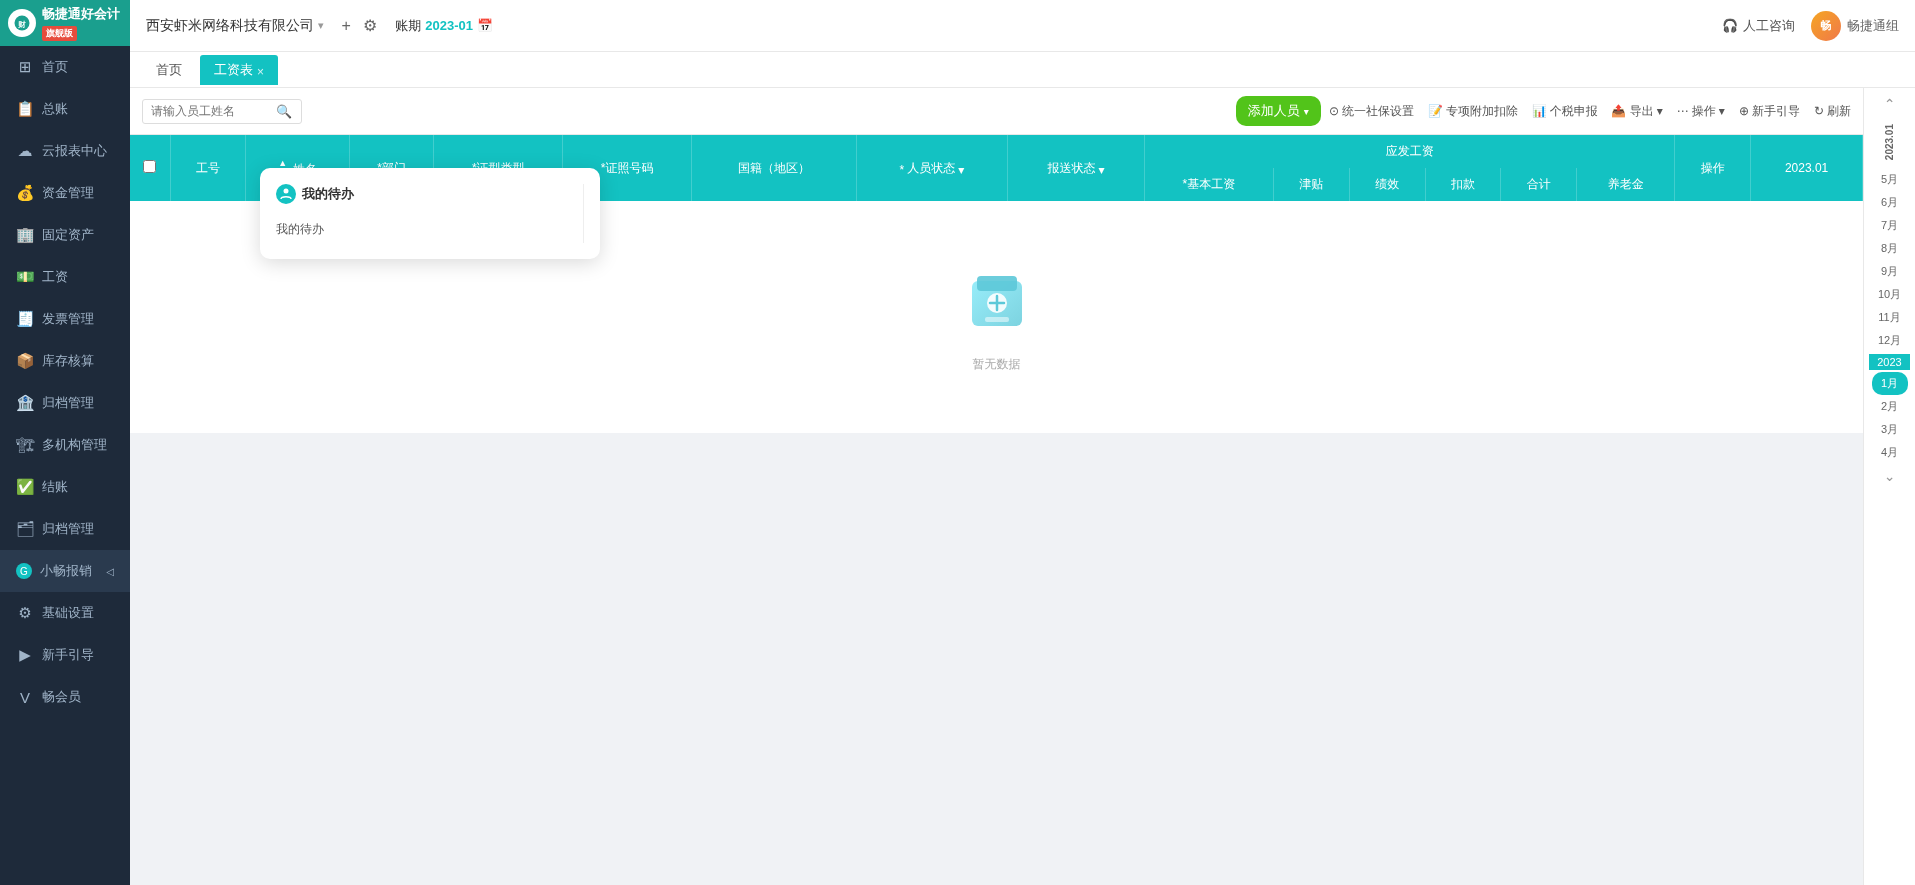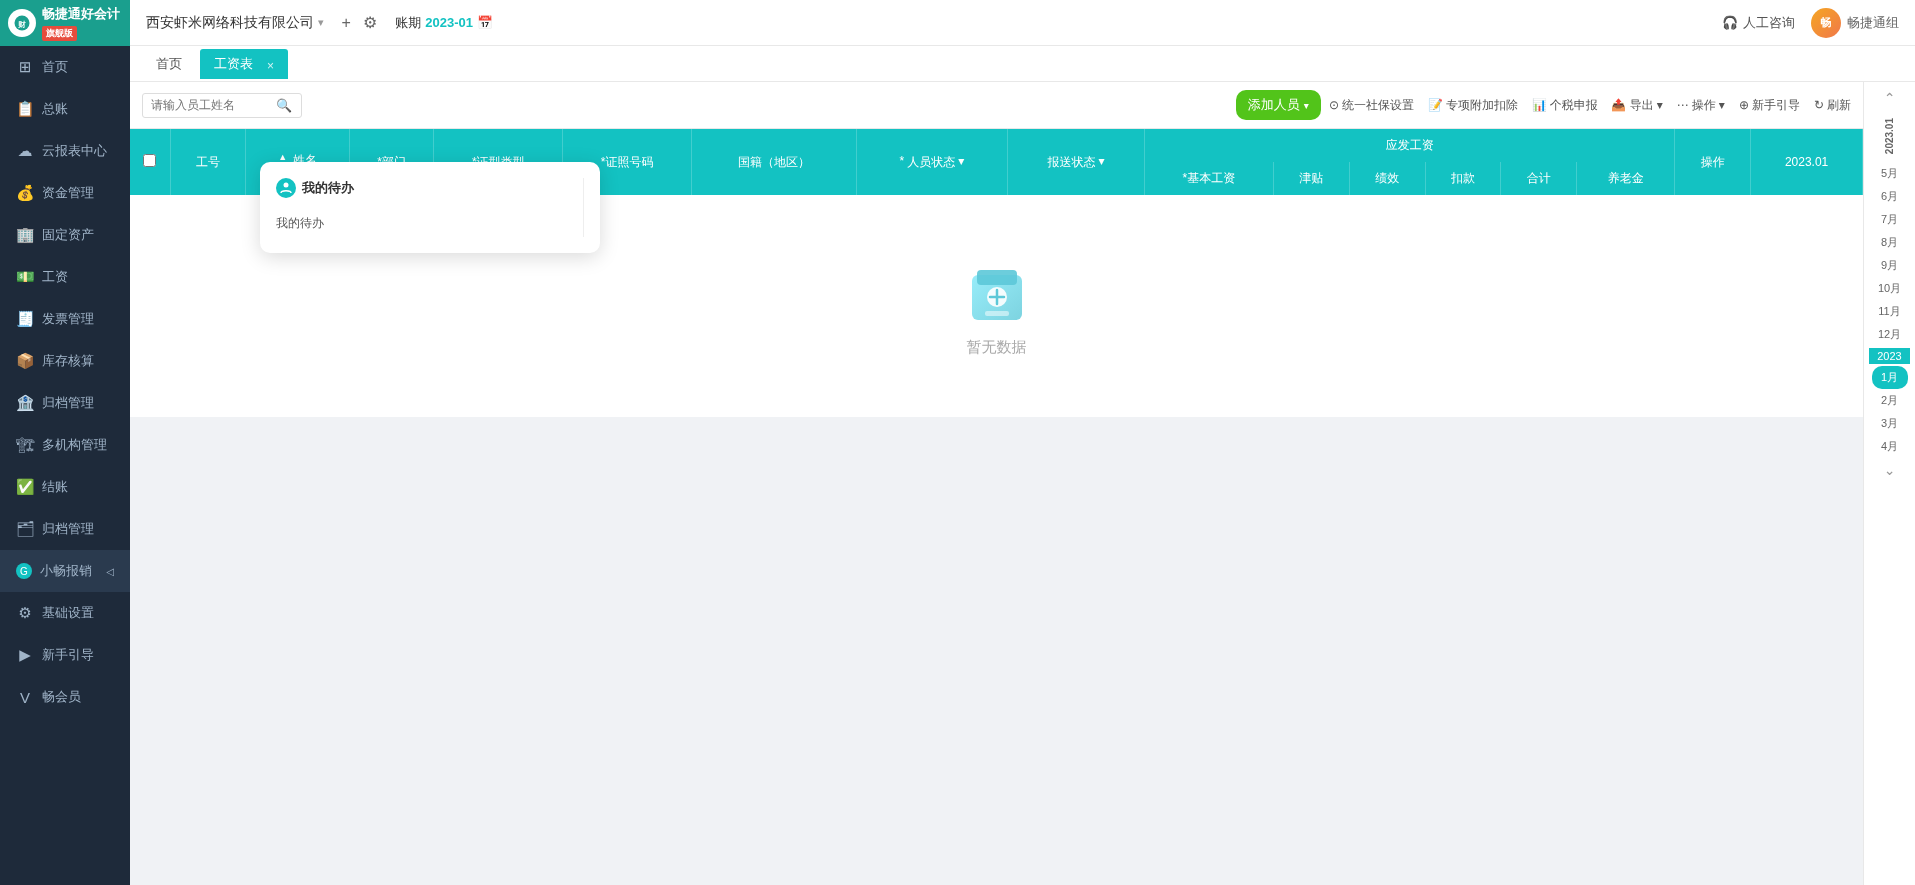--- a/index.html
+++ b/index.html
@@ -63,21 +63,21 @@
     
     .main {
       flex: 1;
       display: flex;
       flex-direction: column;
       overflow: hidden;
     }
 
     
     .topbar {
-      height: 46px;
+      height: 52px;
       background: white;
       display: flex;
       align-items: center;
       padding: 0 16px;
       border-bottom: 1px solid #e8e8e8;
       gap: 10px;
     }
     .topbar-company {
       color: #333;
       font-size: 14px;
@@ -146,21 +146,21 @@
       font-size: 13px;
       cursor: pointer;
       border-radius: 3px 3px 0 0;
       color: #555;
     }
     .tab.active {
       background: #13c2c2;
       color: white;
       display: flex;
       align-items: flex-end;
-      gap: 14px;
+      gap: 4px;
     }
     .tab-close {
       font-size: 12px;
       cursor: pointer;
       color: rgba(255,255,255,0.8);
     }
 
     
     .content {
       flex: 1;
@@ -251,36 +251,37 @@
       padding: 8px 8px;
       text-align: center;
       border-right: 1px solid rgba(255,255,255,0.2);
       white-space: nowrap;
     }
     .th-checkbox {
       width: 40px;
     }
     .th-sort {
       display: flex;
-      align-items: flex-start;
+      align-items: flex-end;
       justify-content: center;
       gap: 3px;
     }
     .empty-area {
       flex: 1;
       display: flex;
       flex-direction: column;
       align-items: center;
       justify-content: center;
       background: white;
       padding: 60px 0;
     }
     .empty-text {
       color: #aaa;
-      font-size: 15px;
+      font-size: 12px;
+      margin-top: 12px;
     }
 
     
     .timeline-panel {
       width: 52px;
       background: white;
       border-left: 1px solid #e8e8e8;
       display: flex;
       flex-direction: column;
       align-items: center;

